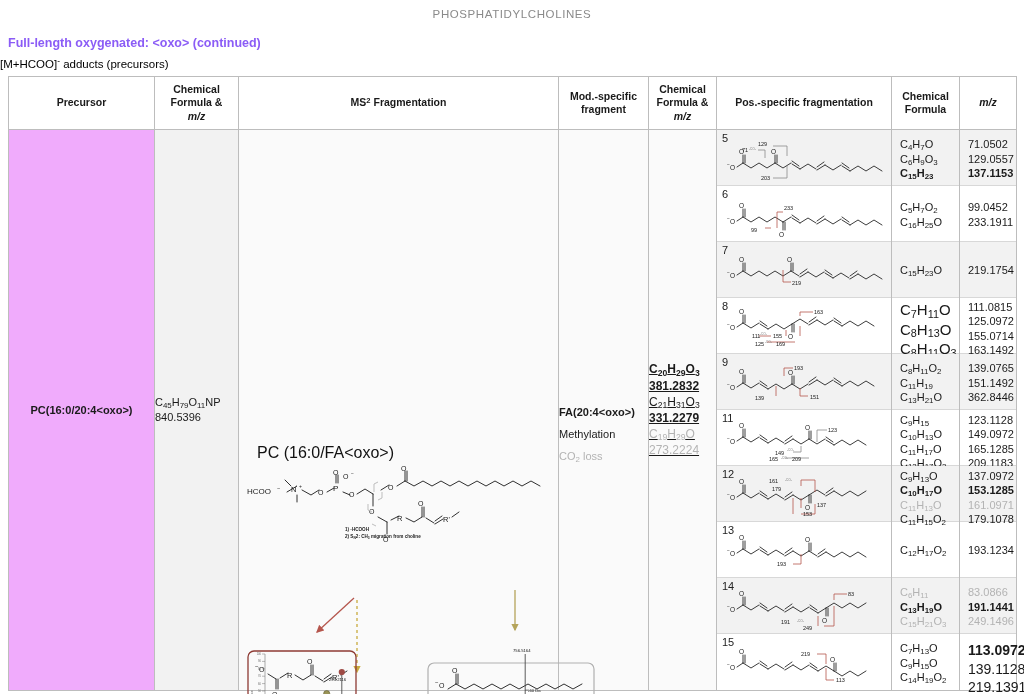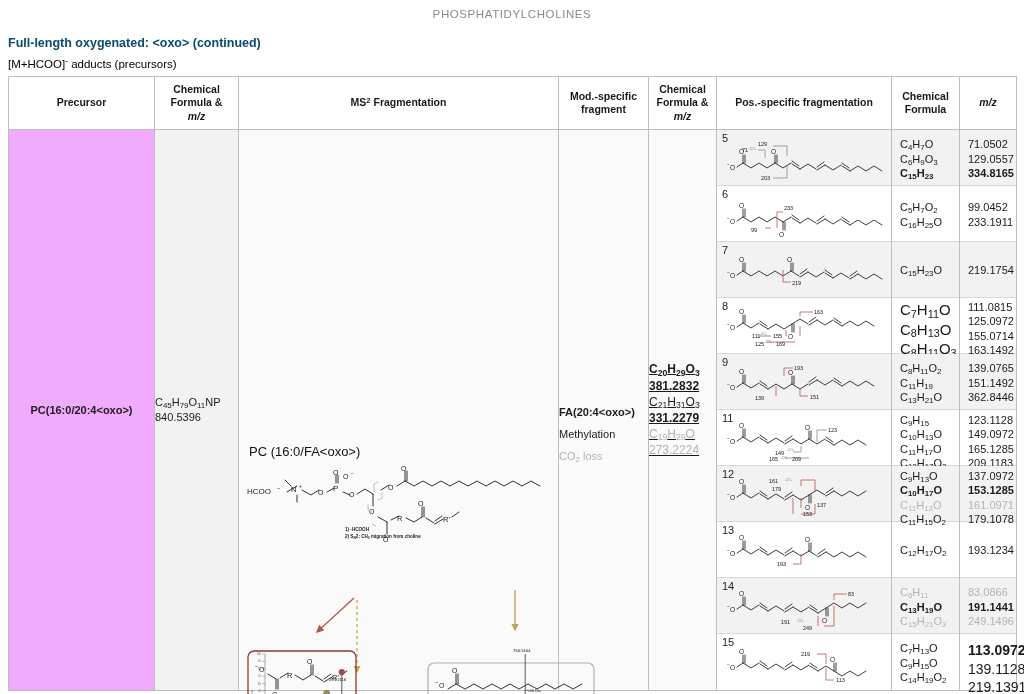--- a/index.html
+++ b/index.html
@@ -16,25 +16,25 @@
     text-align: center;
     font-size: 11.5px;
     letter-spacing: 0.6px;
     color: #8a8a8a;
     padding-top: 8px;
   }
   .section-title {
     font-size: 12.5px;
     font-weight: bold;
     margin: 16px 0 0 8px;
-    color: #0c4a6e;
+    color: #8b5cf6;
   }
   .adducts-line {
     font-size: 11.5px;
-    margin: 8px 0 6px 8px;
+    margin: 8px 0 6px 0;
     color: #000;
   }
   table.main {
     border-collapse: collapse;
     width: 1008px;
     margin-left: 8px;
     table-layout: fixed;
   }
   table.main th, table.main td {
     border: 1px solid #bdbdbd;
@@ -100,22 +100,22 @@
   .pf-row.shaded { background: #f2f2f2; }
   .pf-num {
     position: absolute; left: 5px; top: 2px;
     font-size: 11px; color: #222;
   }
   .pf-svg { position: absolute; left: 8px; top: 8px; }
 
   
   .ms2-inner { position: relative; width: 100%; height: 100%; }
   .ms2-title {
-    position: absolute; left: 10px; top: 34px;
-    font-size: 13px; color: #111;
+    position: absolute; left: 18px; top: 34px;
+    font-size: 16px; color: #111;
   }
   .rxn-note {
     position: absolute; left: 106px; top: 117px;
     font-size: 4.6px; font-weight: bold; color: #1a1a1a;
     line-height: 1.5; white-space: nowrap;
   }
   .spectrum { position: absolute; left: 4px; top: 238px; }
 </style>
 </head>
 <body>
@@ -845,21 +845,21 @@
           <div>C<sub>7</sub>H<sub>13</sub>O</div>
           <div>C<sub>9</sub>H<sub>15</sub>O</div>
           <div>C<sub>14</sub>H<sub>19</sub>O<sub>2</sub></div>
         </div>
       </td>
 
       <td class="mz-cell" style="padding:0">
         <div class="pf-row shaded" style="height:56px;padding:7px 0 0 8px;font-size:11px;line-height:1.33">
           <div>71.0502</div>
           <div>129.0557</div>
-          <div class="bold">334.8165</div>
+          <div class="bold">137.1153</div>
         </div>
         <div class="pf-row" style="height:56px;padding:14px 0 0 8px;font-size:11px;line-height:1.33">
           <div>99.0452</div>
           <div>233.1911</div>
         </div>
         <div class="pf-row shaded" style="height:56px;padding:21px 0 0 8px;font-size:11px;line-height:1.33">
           <div>219.1754</div>
         </div>
         <div class="pf-row" style="height:56px;padding:2px 0 0 8px;font-size:11px;line-height:1.3">
           <div>111.0815</div>

